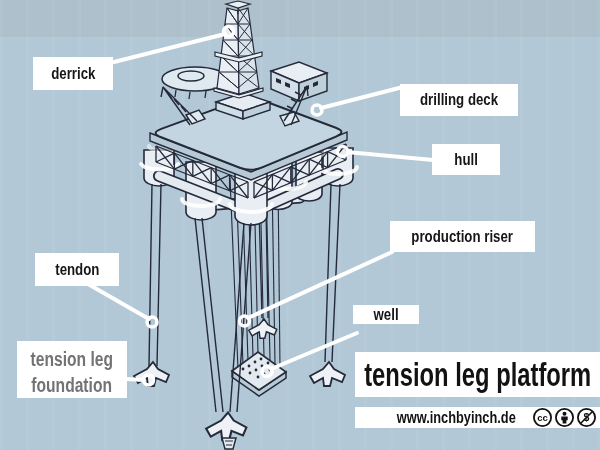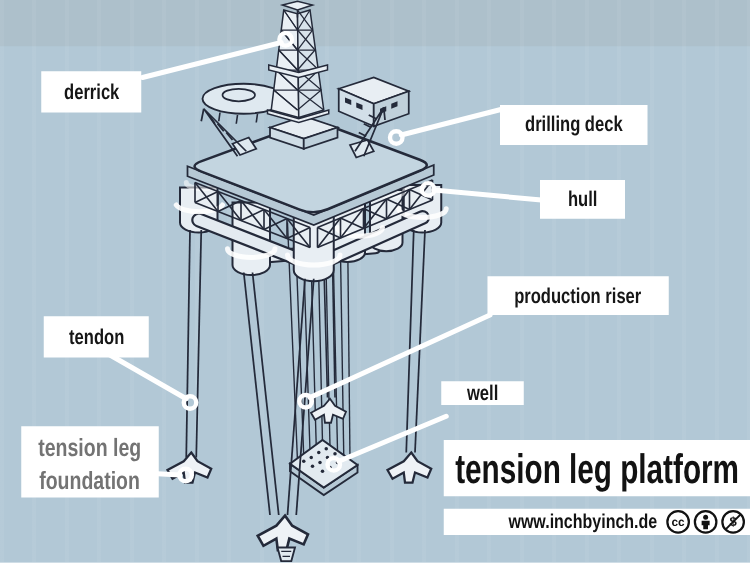--- a/index.html
+++ b/index.html
@@ -30,21 +30,21 @@
   .title-strip{
     position:absolute;left:355px;top:352px;width:245px;height:45px;background:#ffffff;
     display:flex;align-items:center;justify-content:center;
   }
   .title-strip>span{
     font-size:33px;font-weight:700;color:#121212;
     display:inline-block;white-space:nowrap;transform:scaleX(.72);
   }
   .url-strip{
     position:absolute;left:355px;top:407px;width:245px;height:21px;background:#ffffff;
-    display:flex;align-items:center;justify-content:flex-end;gap:6px;
+    display:flex;align-items:center;justify-content:flex-end;gap:16px;
     padding-right:3px;box-sizing:border-box;
   }
   .url-strip .site{
     font-size:16px;font-weight:700;color:#121212;
     display:inline-block;white-space:nowrap;
     transform:scaleX(.8);transform-origin:100% 50%;
   }
   .cc-icons{display:flex;align-items:flex-end;gap:1px;}
 </style>
 </head>

